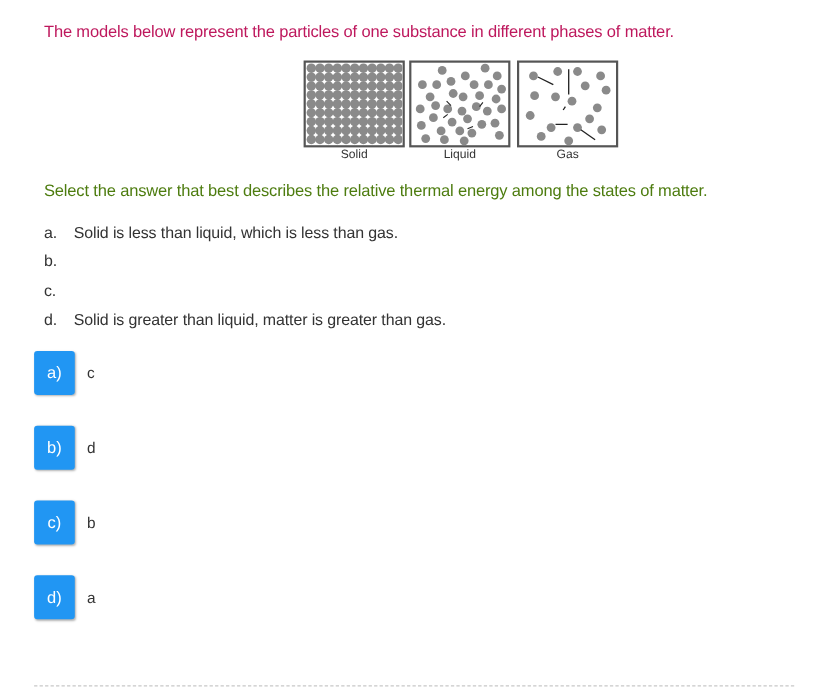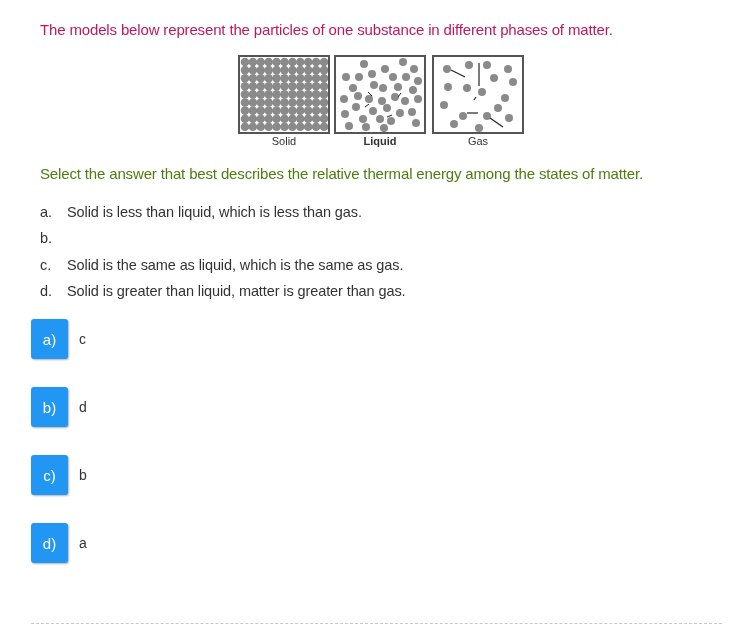--- a/index.html
+++ b/index.html
@@ -8,21 +8,21 @@
     font-family: "Liberation Sans", "DejaVu Sans", sans-serif; color: #333333;
   }
   .intro {
     position: absolute; left: 40px; top: 21px; font-size: 15px; letter-spacing: -0.15px;
     white-space: nowrap; color: #be185d;
   }
   .models {
     position: absolute; left: 238px; top: 55px; width: 290px; height: 95px;
   }
   .model {
-    position: absolute; top: 0;
+    position: absolute; top: 0; margin-left: 38px;
   }
   .model .box {
     width: 88px; height: 75px; border: 2px solid #555; background: #fff; position: relative; overflow: hidden;
   }
   .model .cap {
     text-align: center; font-size: 11px; color: #333; margin-top: 1px; width: 92px;
   }
   .model svg { position: absolute; left: 0; top: 0; }
   .question {
     position: absolute; left: 40px; top: 165px; font-size: 15px; letter-spacing: -0.15px; white-space: nowrap; color: #4d7c0f;
@@ -148,21 +148,21 @@
           <circle cx="44.5" cy="69.8" r="4.3" fill="#8a8a8a"></circle>
           <circle cx="52.400000000000006" cy="69.8" r="4.3" fill="#8a8a8a"></circle>
           <circle cx="60.300000000000004" cy="69.8" r="4.3" fill="#8a8a8a"></circle>
           <circle cx="68.2" cy="69.8" r="4.3" fill="#8a8a8a"></circle>
           <circle cx="76.10000000000001" cy="69.8" r="4.3" fill="#8a8a8a"></circle>
           <circle cx="84" cy="69.8" r="4.3" fill="#8a8a8a"></circle>
         </svg>
     </div>
     <div class="cap">Solid</div>
   </div>
-  <div class="model" style="left:96px;font-weight:bold;">
+  <div class="model" style="left:96px;">
     <div class="box">
       <svg width="88" height="75">
         <g fill="#8a8a8a">
           <circle cx="28" cy="7" r="4"></circle>
             <circle cx="49" cy="12" r="4"></circle>
             <circle cx="67" cy="5" r="4"></circle>
             <circle cx="78" cy="12" r="4"></circle>
           <circle cx="10" cy="20" r="4"></circle>
             <circle cx="23" cy="20" r="4"></circle>
             <circle cx="36" cy="17" r="4"></circle>
@@ -245,21 +245,20 @@
 <div class="options">
   <div class="opt">
     <span class="letter">a.</span>
     <span>Solid is less than liquid, which is less than gas.</span>
   </div>
   <div class="opt">
     <span class="letter">b.</span>
   </div>
   <div class="opt">
     <span class="letter">c.</span>
-    <span>Solid is the same as liquid, which is the same as gas.</span>
   </div>
   <div class="opt">
     <span class="letter">d.</span>
     <span>Solid is greater than liquid, matter is greater than gas.</span>
   </div>
 </div>
 
 <div class="answers">
   <div class="ans" style="top:0px;">
     <div class="btn">a)</div>

